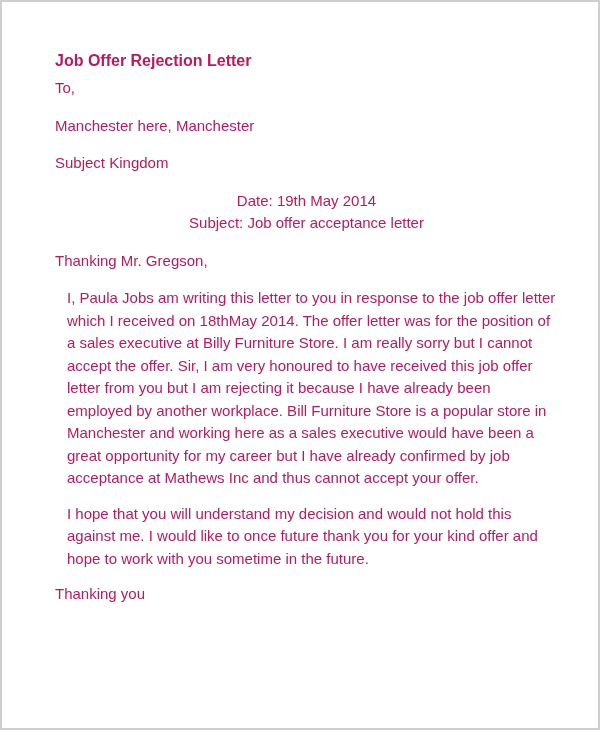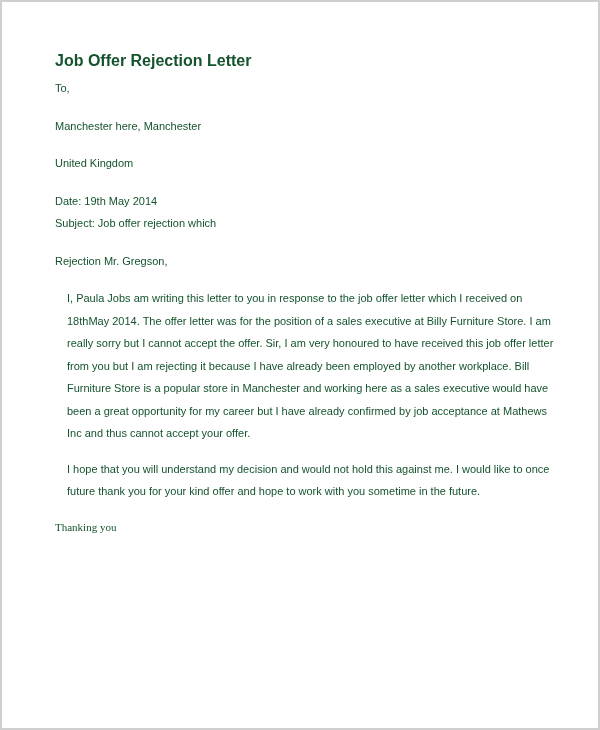--- a/index.html
+++ b/index.html
@@ -8,76 +8,76 @@
     background: #ffffff;
   }
   .page {
     box-sizing: border-box;
     width: 600px;
     height: 730px;
     background: #ffffff;
     border: 2px solid #cfcfcf;
     overflow: hidden;
     font-family: "Liberation Sans", "DejaVu Sans", sans-serif;
-    color: #14532d;
+    color: #be185d;
   }
   .content {
     box-sizing: border-box;
     width: 100%;
     height: 100%;
     padding: 48px 40px 0 53px;
   }
   .title {
     font-size: 16px;
     font-weight: bold;
     line-height: 22px;
     margin: 0 0 5px 0;
   }
   p {
-    font-size: 11px;
+    font-size: 15px;
     line-height: 22.5px;
     margin: 0 0 15px 0;
   }
   .date-subject p {
     margin: 0;
   }
   .date-subject {
     margin: 0 0 15px 0;
+    text-align: center;
   }
   .body-paragraph {
     margin: 0 0 13px 12px;
   }
   .closing {
     margin: 0;
-    font-family: Liberation Serif, serif;
   }
 </style>
 </head>
 <body>
 
 <div class="page">
   <div class="content">
 
     <h1 class="title">Job Offer Rejection Letter</h1>
 
     <p>To,</p>
 
 
 
 
     <p>Manchester here, Manchester</p>
 
-    <p>United Kingdom</p>
+    <p>Subject Kingdom</p>
 
     <div class="date-subject">
       <p>Date: 19th May 2014</p>
-      <p>Subject: Job offer rejection which</p>
+      <p>Subject: Job offer acceptance letter</p>
     </div>
 
-    <p>Rejection Mr. Gregson,</p>
+    <p>Thanking Mr. Gregson,</p>
 
     <p class="body-paragraph">I, Paula Jobs am writing this letter to you in response to the job offer letter which I received on 18thMay 2014. The offer letter was for the position of a sales executive at Billy Furniture Store. I am really sorry but I cannot accept the offer. Sir, I am very honoured to have received this job offer letter from you but I am rejecting it because I have already been employed by another workplace. Bill Furniture Store is a popular store in Manchester and working here as a sales executive would have been a great opportunity for my career but I have already confirmed by job acceptance at Mathews Inc and thus cannot accept your offer.</p>
 
     <p class="body-paragraph">I hope that you will understand my decision and would not hold this against me. I would like to once future thank you for your kind offer and hope to work with you sometime in the future.</p>
 
     <p class="closing">Thanking you</p>
 
   </div>
 </div>
 

